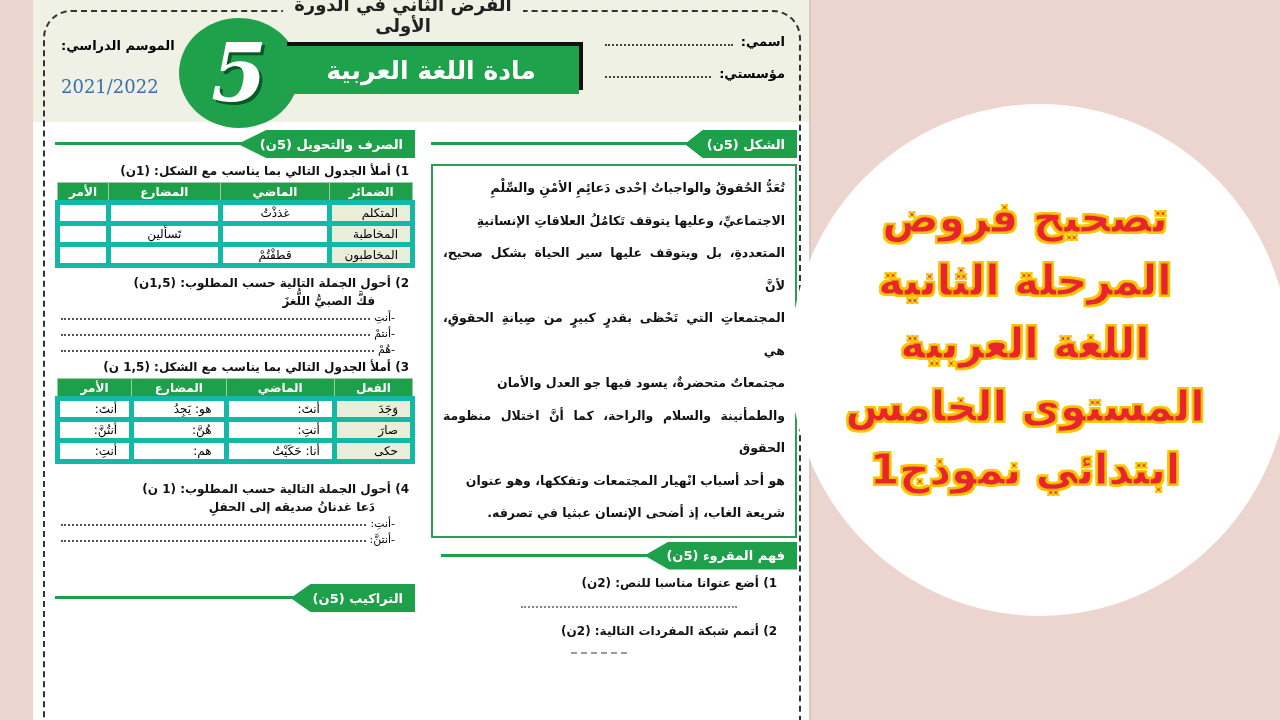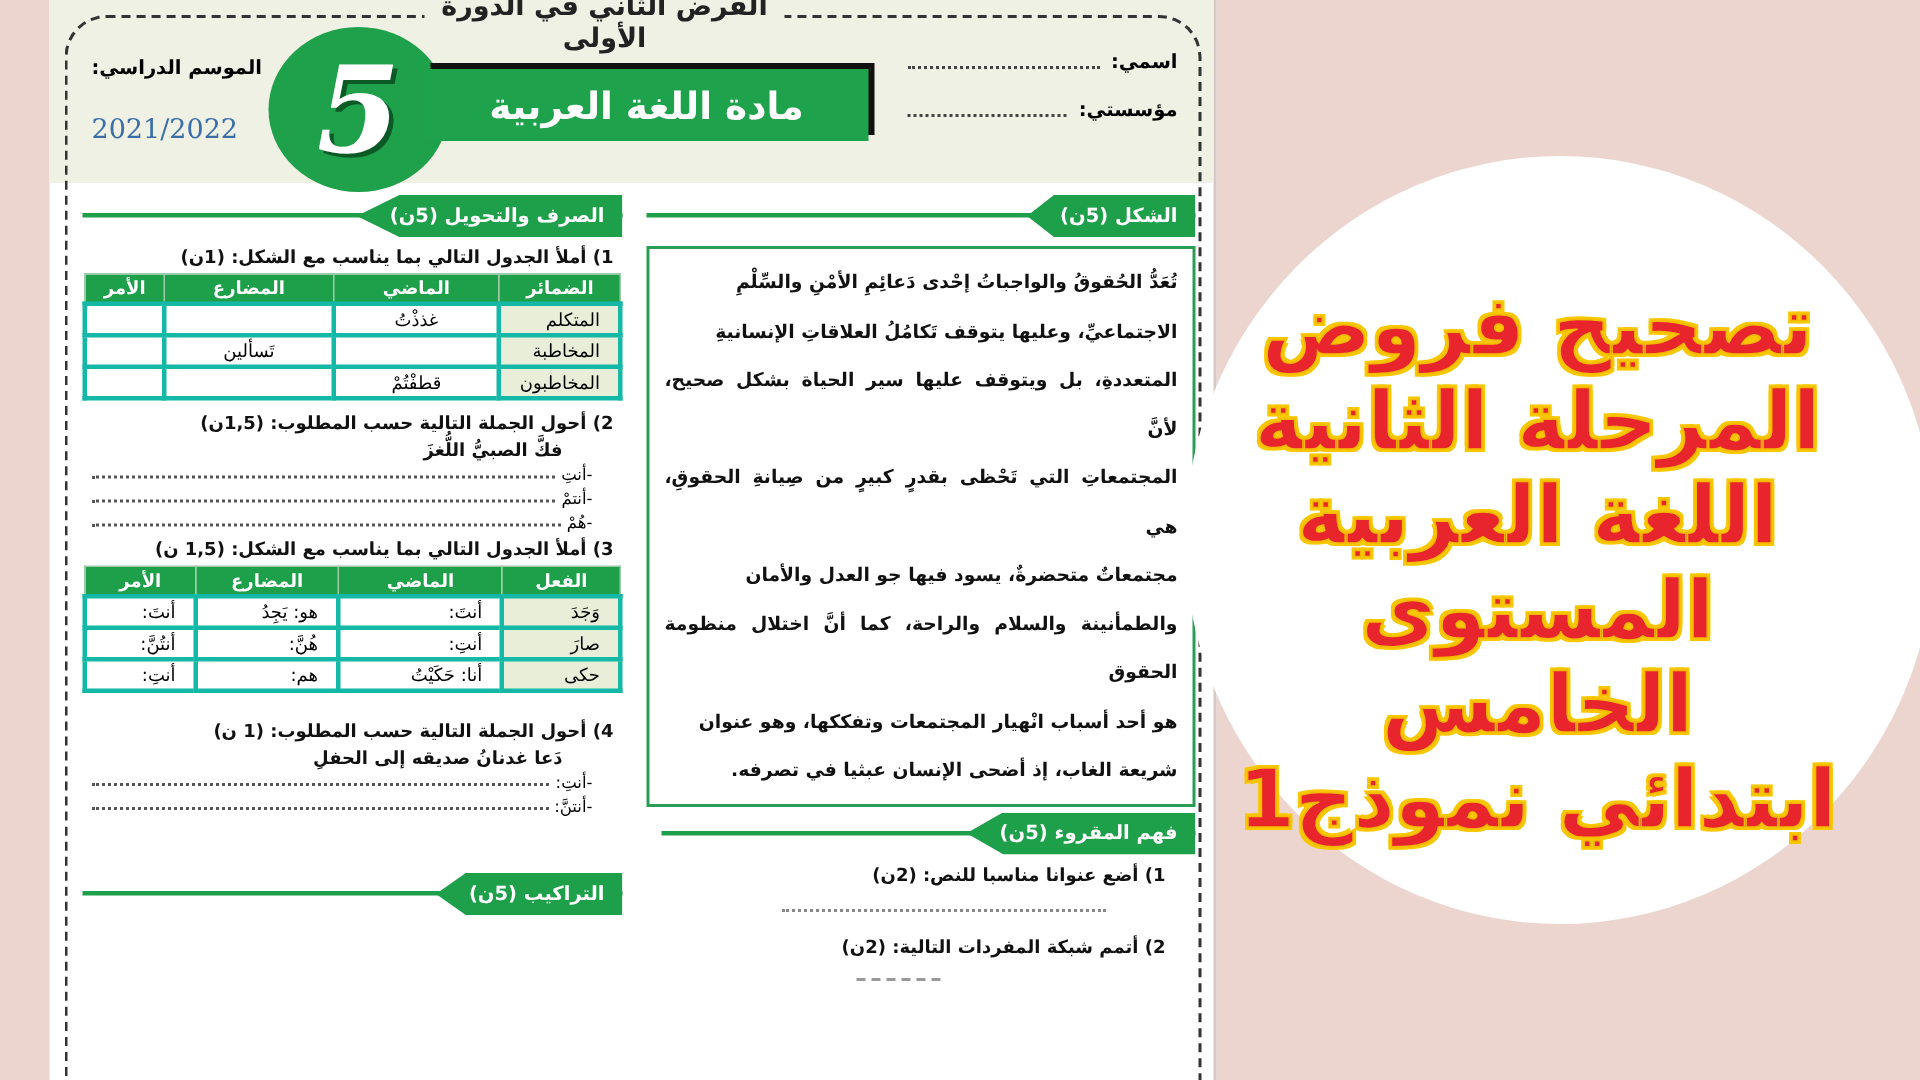--- a/index.html
+++ b/index.html
@@ -67,36 +67,36 @@
       color: #fff; font-size: 13px; font-weight: bold; direction: rtl;
       padding: 0 12px 0 22px; display: flex; align-items: center;
       clip-path: polygon(16% 0, 100% 0, 100% 100%, 16% 100%, 0 50%);
     }
     .q { direction: rtl; font-size: 12px; font-weight: bold; margin: 4px 6px; color: #111; }
     .sub { direction: rtl; font-size: 12px; font-weight: bold; margin: 2px 40px 2px 6px; color: #111; }
     .blank-line { direction: rtl; font-size: 11px; margin: 3px 20px 3px 6px; display: flex; gap: 4px; }
     .blank-line .dots { flex: 1; border-bottom: 2px dotted #555; height: 9px; }
     table.grid { width: 100%; border-collapse: collapse; direction: rtl; font-size: 12px; margin: 2px 0 8px; }
     table.grid th { background: #1e9f4a; color: #fff; font-weight: bold; height: 20px; border: 1px solid #9fcaa9; }
-    table.grid td { border: 3px solid #14b8a6; height: 21px; padding: 0 12px; text-align: center; }
+    table.grid td { border: 5px solid #14b8a6; height: 21px; padding: 0 12px; text-align: center; }
     table.grid td.first { background: #e9eed9; text-align: right; width: 22%; }
     .passage {
       border: 2px solid #2a9d55; padding: 6px 10px; direction: rtl; text-align: justify;
       font-size: 12.5px; font-weight: bold; line-height: 32.5px; color: #111;
     }
     .answer-line { margin: 10px 60px 10px 90px; border-bottom: 2px dotted #888; height: 8px; }
     .short-dash { margin: 10px 170px 0 140px; border-bottom: 2px dashed #999; height: 6px; }
     .bubble {
       position: absolute; left: 790px; top: 104px; width: 500px; height: 512px;
       background: #ffffff; border-radius: 50%;
     }
     .bubble-text {
       position: absolute; left: 800px; top: 186px; width: 450px;
       direction: rtl; text-align: center;
-      font-size: 54px; font-weight: bold; line-height: 63px; color: #e8242c;
+      font-size: 42px; font-weight: bold; line-height: 63px; color: #e8242c;
       -webkit-text-stroke: 1px #f5b800;
       text-shadow: 0 0 3px #f7c700, 2px 2px 0 #f7c700, -2px -2px 0 #f7c700, 2px -2px 0 #f7c700, -2px 2px 0 #f7c700;
     }
   </style>
 </head>
 <body>
 
 <div class="paper">
   <div class="header">
     <div class="dash-frame"></div>

